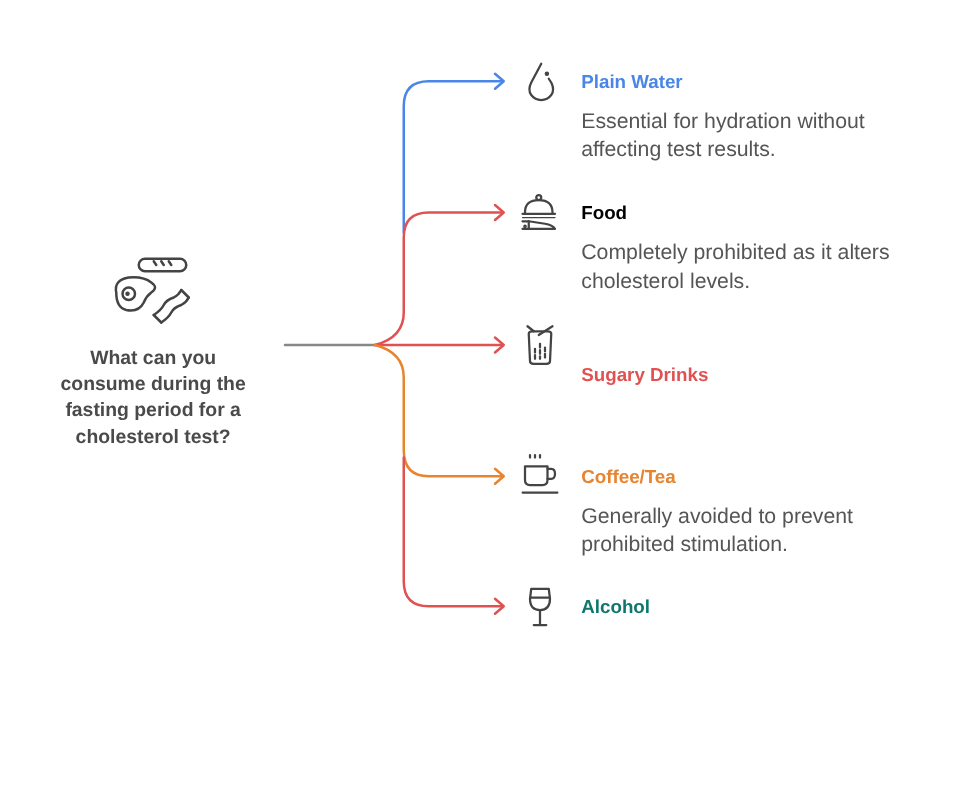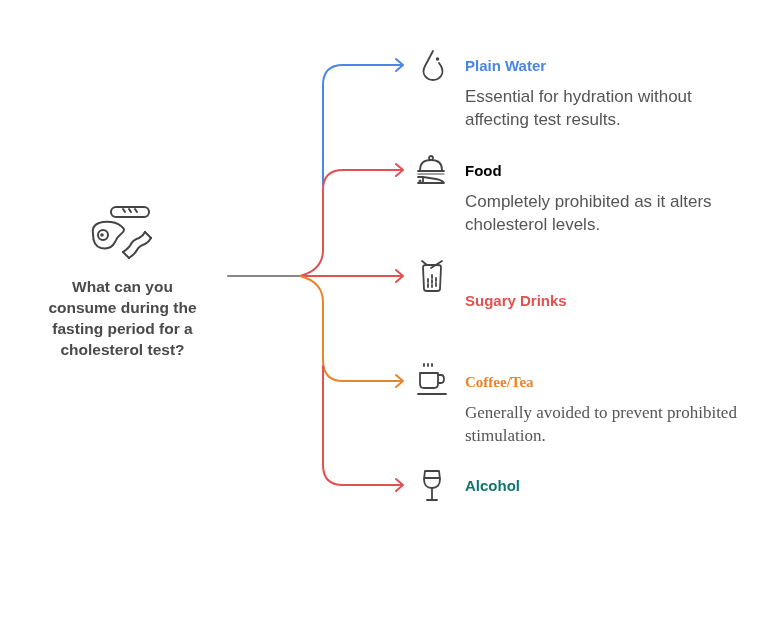--- a/index.html
+++ b/index.html
@@ -140,21 +140,21 @@
 </div>
 
 <div class="branch-icon" style="left:417px; top:362px;">
   <svg viewBox="0 0 30 34" width="30" height="34" fill="none" stroke="#444444" stroke-width="1.8" stroke-linecap="round" stroke-linejoin="round">
     <path d="M7 2 V4 M11 2 V4 M15 2 V4"></path>
     <path d="M3 11 H21 V22 Q21 26 17 26 H7 Q3 26 3 22 Z"></path>
     <path d="M21 13 H24 Q27 13 27 17 Q27 21 24 21 H21"></path>
     <path d="M1 32 H29"></path>
   </svg>
 </div>
-<div class="branch-text" style="top:372px;font-family:Liberation Serif, serif;">
+<div class="branch-text" style="top:372px;">
   <div class="branch-title" style="color:#e8832e;">Coffee/Tea</div>
   <div class="branch-desc">Generally avoided to prevent prohibited stimulation.</div>
 </div>
 
 <div class="branch-icon" style="left:418px; top:469px;">
   <svg viewBox="0 0 30 34" width="30" height="34" fill="none" stroke="#444444" stroke-width="1.8" stroke-linecap="round" stroke-linejoin="round">
     <path d="M7 2 H21 L22 10 Q22 19 14 19 Q6 19 6 10 Z"></path>
     <path d="M6.5 9 H21.5"></path>
     <path d="M14 19 V30"></path>
     <path d="M9 31 H19"></path>

